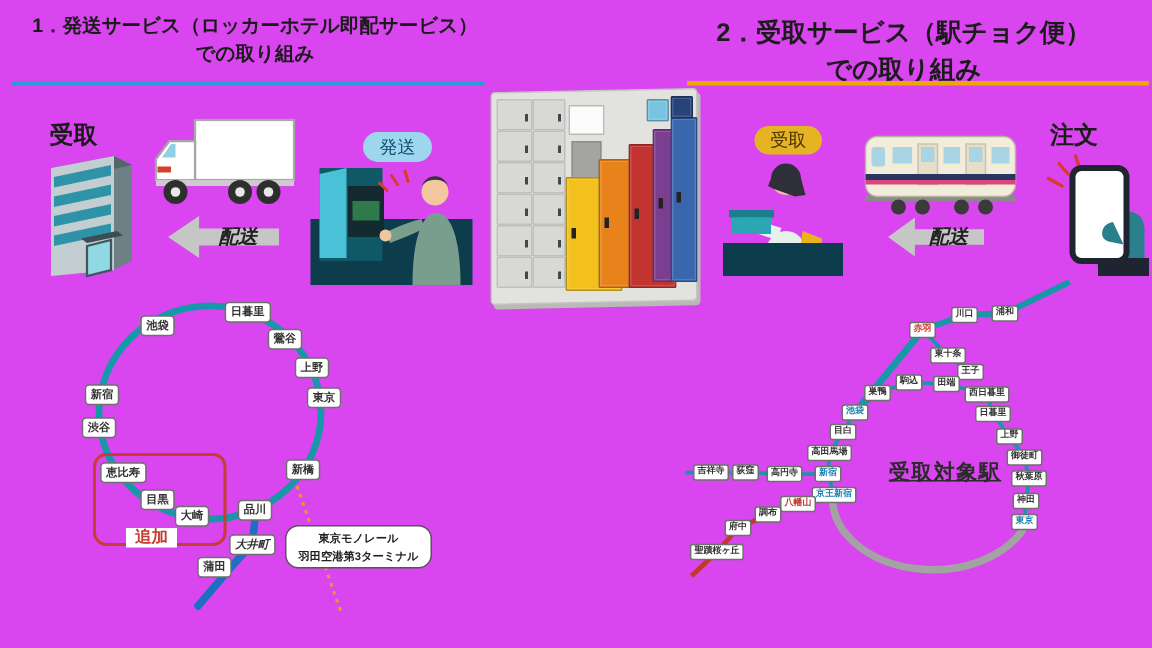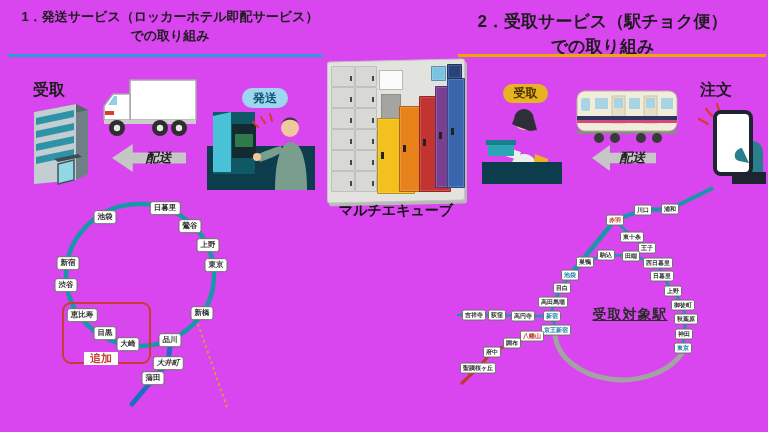--- a/index.html
+++ b/index.html
@@ -8,21 +8,21 @@
   .abs{position:absolute;}
 
   
   .sec-title{position:absolute;text-align:center;font-weight:bold;color:#1b1b1b;line-height:1.45;}
   .sec-title .t1{white-space:nowrap;}
   .underline{position:absolute;height:3px;}
 
   
   .flow-label{position:absolute;font-weight:bold;font-size:16px;color:#1b1b1b;white-space:nowrap;}
   .badge{position:absolute;border-radius:11px;display:flex;align-items:center;justify-content:center;
-         font-weight:bold;font-size:12px;white-space:nowrap;}
+         font-weight:normal;font-size:12px;white-space:nowrap;}
   .garrow{position:absolute;font-style:italic;}
   .garrow .shape{position:absolute;inset:0;background:#c6c6c6;
     clip-path:polygon(0 50%,28% 0,28% 30%,100% 30%,100% 70%,28% 70%,28% 100%);}
   .garrow .txt{position:absolute;left:26%;right:0;top:0;bottom:0;display:flex;align-items:center;
     justify-content:center;font-weight:bold;font-size:13px;color:#222;}
 
   .ill{position:absolute;}
 
   
   .locker-unit{position:absolute;left:327px;top:60px;width:138px;height:142px;}
@@ -182,21 +182,20 @@
         <div class="locker-door" style="left: 108px; top: 26px; width: 24px; height: 100px; background: rgb(123, 63, 146);">
           <i></i>
         </div>
         <div class="locker-door" style="left: 120px; top: 18px; width: 16px; height: 108px; background: rgb(58, 102, 173);">
           <i></i>
         </div>
         <div class="locker-door" style="left: 104px; top: 6px; width: 13px; height: 13px; background: rgb(121, 196, 224);"></div>
         <div class="locker-door" style="left: 120px; top: 4px; width: 13px; height: 13px; background: rgb(39, 67, 122);"></div>
       </div>
   </div>
-  <div class="locker-caption">マルチエキューブ</div>
 
   <div class="badge" style="left: 503px; top: 84px; width: 45px; height: 19px; background: rgb(230, 180, 34); color: rgb(74, 48, 0);">
     <span>受取</span>
   </div>
 
   <svg class="ill" style="left:480px;top:104px;" width="85" height="80" viewBox="0 0 85 80">
     <path d="M28,80 c0,-20 6,-30 16,-30 c10,0 16,10 16,30 z" fill="#e8f0ec"></path>
     <path d="M38,56 l-22,-7 2,-8 23,7 z" fill="#e8f0ec"></path>
     <rect x="6" y="36" width="30" height="5" fill="#1a7f8c"></rect>
     <rect x="8" y="41" width="26" height="11" fill="#2aa6b5"></rect>
@@ -244,35 +243,39 @@
     <rect x="42" y="72" width="34" height="12" fill="#1e2430"></rect>
   </svg>
 
   <div class="map" style="left:15px;top:188px;width:280px;height:244px;">
     <svg width="280" height="244" viewBox="0 0 280 244">
       <ellipse cx="125" cy="87" rx="74" ry="71" fill="none" stroke-width="4.5" style="stroke: rgb(23, 152, 168);"></ellipse>
       <polyline points="156,150 153,175 140,189 117,216" fill="none" stroke-width="5" stroke-linecap="round" style="stroke: rgb(29, 111, 192);"></polyline>
       <line x1="183" y1="136" x2="213" y2="222" stroke-width="2" stroke-dasharray="2.5,3.2" style="stroke: rgb(224, 154, 48);"></line>
     </svg>
     <div class="added-box" style="border-color: rgb(198, 61, 51);"></div>
+    <div class="mono-box">
+      <div>東京モノレール</div>
+      <div>羽田空港第3ターミナル</div>
+    </div>
     <div id="map-left-stations" class="abs" style="inset:0;">
         <div class="station st-l" style="left: 90px; top: 29px;">池袋</div>
         <div class="station st-l" style="left: 150px; top: 20px;">日暮里</div>
         <div class="station st-l" style="left: 175px; top: 38px;">鶯谷</div>
         <div class="station st-l" style="left: 193px; top: 57px;">上野</div>
         <div class="station st-l" style="left: 201px; top: 77px;">東京</div>
         <div class="station st-l" style="left: 53px; top: 75px;">新宿</div>
         <div class="station st-l" style="left: 51px; top: 97px;">渋谷</div>
         <div class="station st-l" style="left: 67px; top: 127px;">恵比寿</div>
         <div class="station st-l" style="left: 90px; top: 145px;">目黒</div>
         <div class="station st-l" style="left: 113px; top: 156px;">大崎</div>
         <div class="station st-l" style="left: 187px; top: 125px;">新橋</div>
         <div class="station st-l" style="left: 155px; top: 152px;">品川</div>
         <div class="station st-l" style="left: 153px; top: 175px; font-style: italic;">大井町</div>
-        <div class="station st-l" style="left: 138px; top: 190px; text-align: right;">蒲田</div>
+        <div class="station st-l" style="left: 128px; top: 190px; text-align: right;">蒲田</div>
       </div>
     <div class="tsuika" style="color: rgb(198, 61, 51);">追加</div>
   </div>
 
   <div class="map" style="left:455px;top:185px;width:313px;height:247px;">
     <svg width="313" height="247" viewBox="0 0 313 247">
       <path d="M100,148 A67,48 0 0 0 229,165" fill="none" stroke-width="5" style="stroke: rgb(163, 163, 163);"></path>
       <polyline points="115,90 160,35" fill="none" stroke-width="4.5" style="stroke: rgb(23, 152, 168);"></polyline>
       <polyline points="160,35 188,25 215,24 258,3" fill="none" stroke-width="4" style="stroke: rgb(23, 152, 168);"></polyline>
       <polyline points="160,35 177,52 192,63 176,71" fill="none" stroke-width="2.5" style="stroke: rgb(23, 152, 168);"></polyline>

